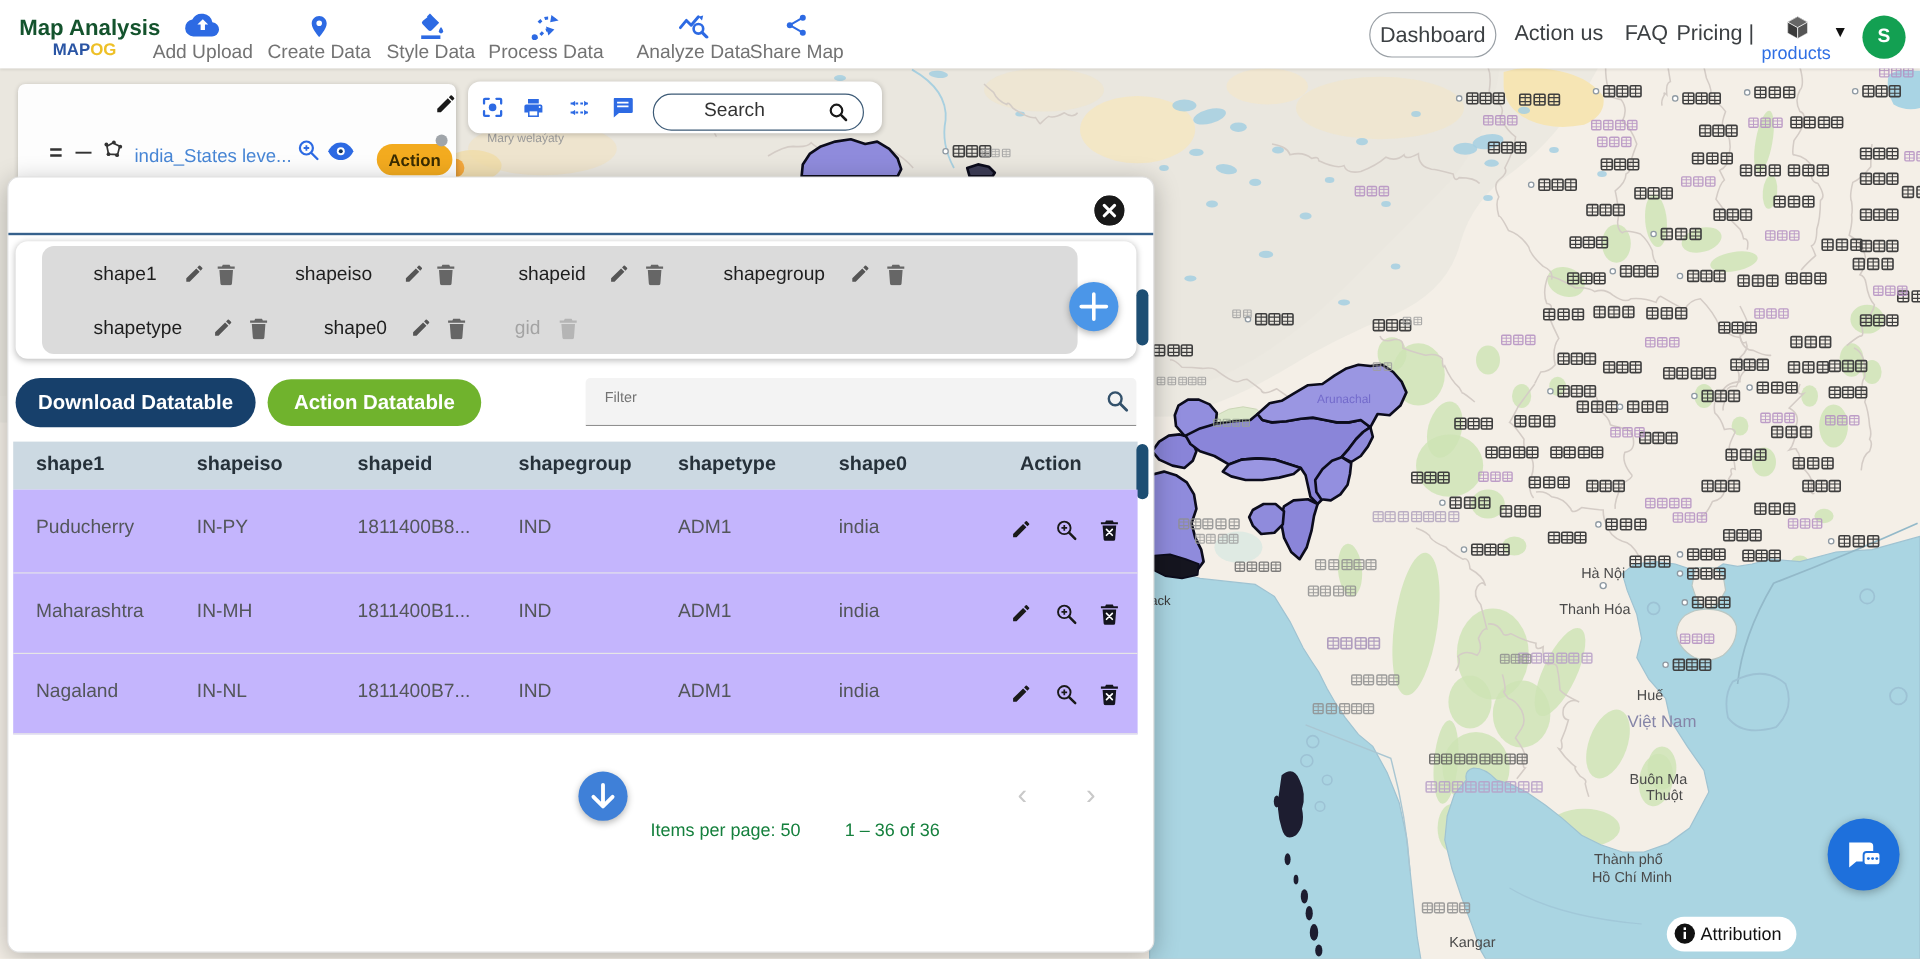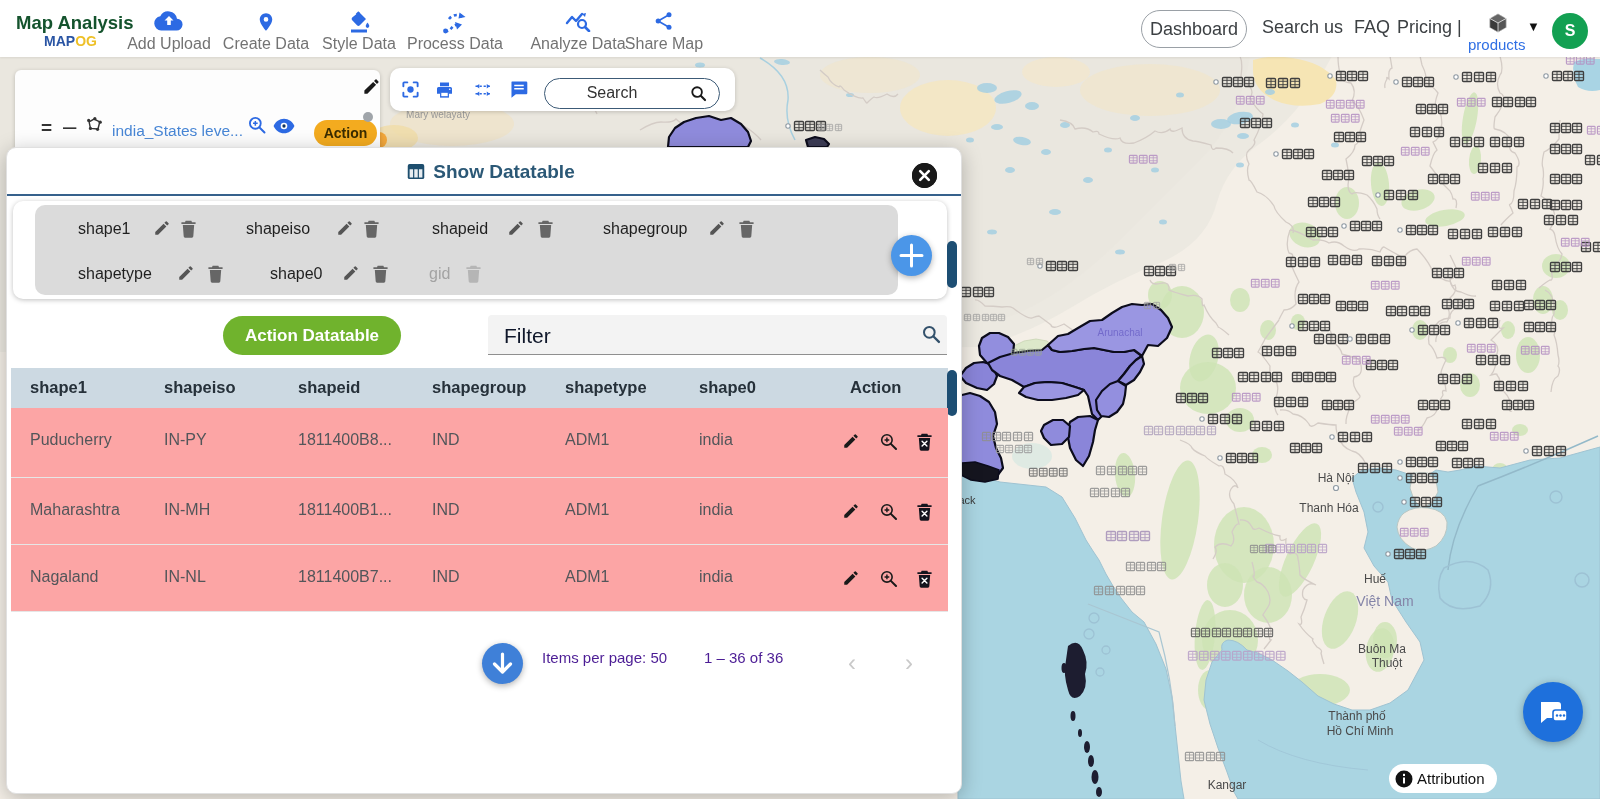--- a/index.html
+++ b/index.html
@@ -29,28 +29,28 @@
 .mclose{left:905px;top:15px;width:25px;height:25px;border-radius:50%;background:#191919}
 .mline{left:0;top:46px;width:100%;height:2px;background:#36618c}
 .chipbox{left:6px;top:53px;width:934px;height:98px;background:#fff;border-radius:10px;box-shadow:0 1px 5px rgba(0,0,0,.25)}
 .chipgray{left:22px;top:4px;width:863px;height:90px;background:#dbdbdb;border-radius:10px}
 .chip{position:absolute;font-size:16px;color:#1f1f1f;white-space:nowrap}
 .fabplus{width:41px;height:41px;border-radius:50%;background:#4b96e8;box-shadow:0 2px 6px rgba(0,0,0,.3)}
 .sbar{position:absolute;width:10px;background:#1d4e73;border-radius:5px}
 .btn-dl{left:6px;top:167px;width:200px;height:41px;background:#17406b;border-radius:21px;color:#fff;font-size:17px;font-weight:bold;text-align:center;line-height:41px}
 .btn-ul{left:216px;top:168px;width:178px;height:39px;background:#70b32d;border-radius:20px;color:#fff;font-size:17px;font-weight:bold;text-align:center;line-height:39px}
 .filter{left:481px;top:167px;width:459px;height:40px;background:#f3f3f3;border-radius:4px 4px 0 0;border-bottom:1px solid #8f8f8f}
-.filter span{position:absolute;left:16px;top:9px;font-size:21px;color:#0f172a}
+.filter span{position:absolute;left:16px;top:9px;font-size:12px;color:#737373}
 .thead{left:4px;top:220px;width:937px;height:40px;background:#ccd9e2}
 .th{position:absolute;top:10px;font-size:16.5px;font-weight:bold;color:#26313a}
-.trow{position:absolute;left:4px;width:937px;height:70px;border-bottom:1px solid #e6e6e6;background:#fca5a5}
+.trow{position:absolute;left:4px;width:937px;height:70px;border-bottom:1px solid #e6e6e6;background:#c4b5fd}
 .td{position:absolute;top:23px;font-size:16px;color:#53565a}
 .ticons{position:absolute;top:24px}
 .pagefab{left:475px;top:495px;width:41px;height:41px;border-radius:50%;background:#3f80d8;box-shadow:0 2px 6px rgba(0,0,0,.3)}
-.ptext{position:absolute;top:501px;font-size:15px;color:#4c1d95}
+.ptext{position:absolute;top:536px;font-size:15px;color:#15803d}
 .chev{position:absolute;top:501px;font-size:24px;color:#c9c9c9}
 .chatfab{left:1523px;top:682px;width:60px;height:60px;border-radius:50%;background:#1e70dc;box-shadow:0 2px 8px rgba(0,0,0,.3);z-index:15}
 .attrib{left:1389px;top:764px;height:29px;background:#fff;border-radius:15px;padding:0 12px 0 6px;font-size:15px;color:#111;line-height:29px;z-index:15}
 .cgray{color:#a3a3a3}
 </style></head><body>
 <svg id="map" width="1600" height="799" viewBox="0 0 1600 799">
     <defs>
       <g id="c">
         <rect x=".5" y=".5" width="9" height="9" rx="1" fill="none" stroke="currentColor" stroke-width="1.35"></rect>
         <path d="M5,.5V9.5M.5,3.3H9.5M.5,6.7H9.5" stroke="currentColor" stroke-width=".95" fill="none"></path>
@@ -688,21 +688,21 @@
     <div class="mi" style="left:604px;width:120px">
       <svg width="20" height="22" viewBox="0 0 24 24">
         <circle cx="18" cy="4.5" r="3" fill="#2d6ae3"></circle>
         <circle cx="5" cy="12" r="3" fill="#2d6ae3"></circle>
         <circle cx="18" cy="19.5" r="3" fill="#2d6ae3"></circle>
         <path d="M5 12l13-7.5M5 12l13 7.5" stroke="#2d6ae3" stroke-width="2"></path>
       </svg>
       <div class="lbl">Share Map</div>
     </div>
     <div class="abs pill-dash">Dashboard</div>
-    <div class="abs ntxt" style="left:1262px">Search us</div>
+    <div class="abs ntxt" style="left:1262px">Action us</div>
     <div class="abs ntxt" style="left:1354px">FAQ</div>
     <div class="abs ntxt" style="left:1397px">Pricing |</div>
     <div class="abs" style="left:1487px;top:12px"><svg width="22" height="22" viewBox="0 0 24 24">
         <path d="M12 2l9 5v10l-9 5-9-5V7z" fill="#4a4a4a"></path>
         <path d="M12 2l9 5-9 5-9-5z" fill="#666"></path>
         <path d="M12 12v10l-9-5V7z" fill="#3a3a3a"></path>
         <path d="M12 12l9-5v10l-9 5z" fill="#555"></path>
         <path d="M12 2l9 5v10l-9 5-9-5V7z" fill="none" stroke="#fff" stroke-width=".6"></path>
         <path d="M12 12l9-5M12 12L3 7m9 5v10" stroke="#fff" stroke-width=".8"></path>
       </svg></div>
@@ -759,27 +759,20 @@
       </svg></div>
     <div class="abs searchpill">
       <span>Search</span>
       <div class="abs" style="right:12px;top:6px"><svg width="17" height="17" viewBox="0 0 24 24">
           <circle cx="10" cy="10" r="6.8" fill="none" stroke="#1a1a1a" stroke-width="2.6"></circle>
           <path d="M15.2 15.2l6 6" stroke="#1a1a1a" stroke-width="3" stroke-linecap="round"></path>
         </svg></div>
     </div>
   </div>
 <div class="abs modal">
-    <div class="abs mtitle"><svg width="18" height="17" viewBox="0 0 24 22">
-        <rect x="1" y="1" width="22" height="20" rx="2.5" fill="#1d4e6e"></rect>
-        <rect x="3.5" y="8" width="4.6" height="11" fill="#fff" opacity=".9"></rect>
-        <rect x="9.7" y="8" width="4.6" height="11" fill="#fff" opacity=".9"></rect>
-        <rect x="15.9" y="8" width="4.6" height="11" fill="#fff" opacity=".9"></rect>
-        <rect x="3.5" y="8.8" width="17" height="9.4" fill="none"></rect>
-      </svg>Show Datatable</div>
     <div class="abs mclose"><svg width="25" height="25" viewBox="0 0 25 25">
         <circle cx="12.5" cy="12.5" r="12.5" fill="#191919"></circle>
         <path d="M8.2 8.2l8.6 8.6M16.8 8.2l-8.6 8.6" stroke="#fff" stroke-width="2.6" stroke-linecap="round"></path>
       </svg></div>
     <div class="abs mline"></div>
     <div class="abs chipbox">
       <div class="abs chipgray"></div>
       <div class="chip" style="left:65px;top:19px">shape1</div>
       <div class="abs" style="left:140px;top:18px"><svg width="18" height="18" viewBox="0 0 24 24">
           <path d="M3 17.2V21h3.8L17.8 9.9l-3.7-3.7L3 17.2zM20.7 7a1 1 0 0 0 0-1.4l-2.3-2.3a1 1 0 0 0-1.4 0l-1.8 1.8 3.7 3.7 1.8-1.8z" fill="#555"></path>
@@ -831,20 +824,21 @@
       <div class="chip cgray" style="left:416px;top:64px">gid</div>
       <div class="abs" style="left:452px;top:63px"><svg width="17" height="19" viewBox="0 0 24 26">
           <path d="M8 2h8l1 2h5v2.6H2V4h5z" fill="#b5b5b5"></path>
           <path d="M4 8h16l-1.2 16a2 2 0 0 1-2 1.9H7.2a2 2 0 0 1-2-1.9z" fill="#b5b5b5"></path>
         </svg></div>
       <div class="abs fabplus" style="left:878px;top:34px"><svg width="41" height="41" viewBox="0 0 41 41">
           <path d="M20.5 10v21M10 20.5h21" stroke="#fff" stroke-width="3" stroke-linecap="round"></path>
         </svg></div>
     </div>
     <div class="sbar" style="left:940px;top:93px;height:47px"></div>
+    <div class="abs btn-dl">Download Datatable</div>
     <div class="abs btn-ul">Action Datatable</div>
     <div class="abs filter">
       <span>Filter</span>
       <div class="abs" style="left:433px;top:9px"><svg width="20" height="20" viewBox="0 0 24 24">
           <circle cx="10" cy="10" r="6.4" fill="none" stroke="#33516b" stroke-width="2.4"></circle>
           <path d="M15 15l6.5 6.5" stroke="#33516b" stroke-width="2.8" stroke-linecap="round"></path>
         </svg></div>
     </div>
     <div class="abs thead">
       <div class="th" style="left:19px">shape1</div>

